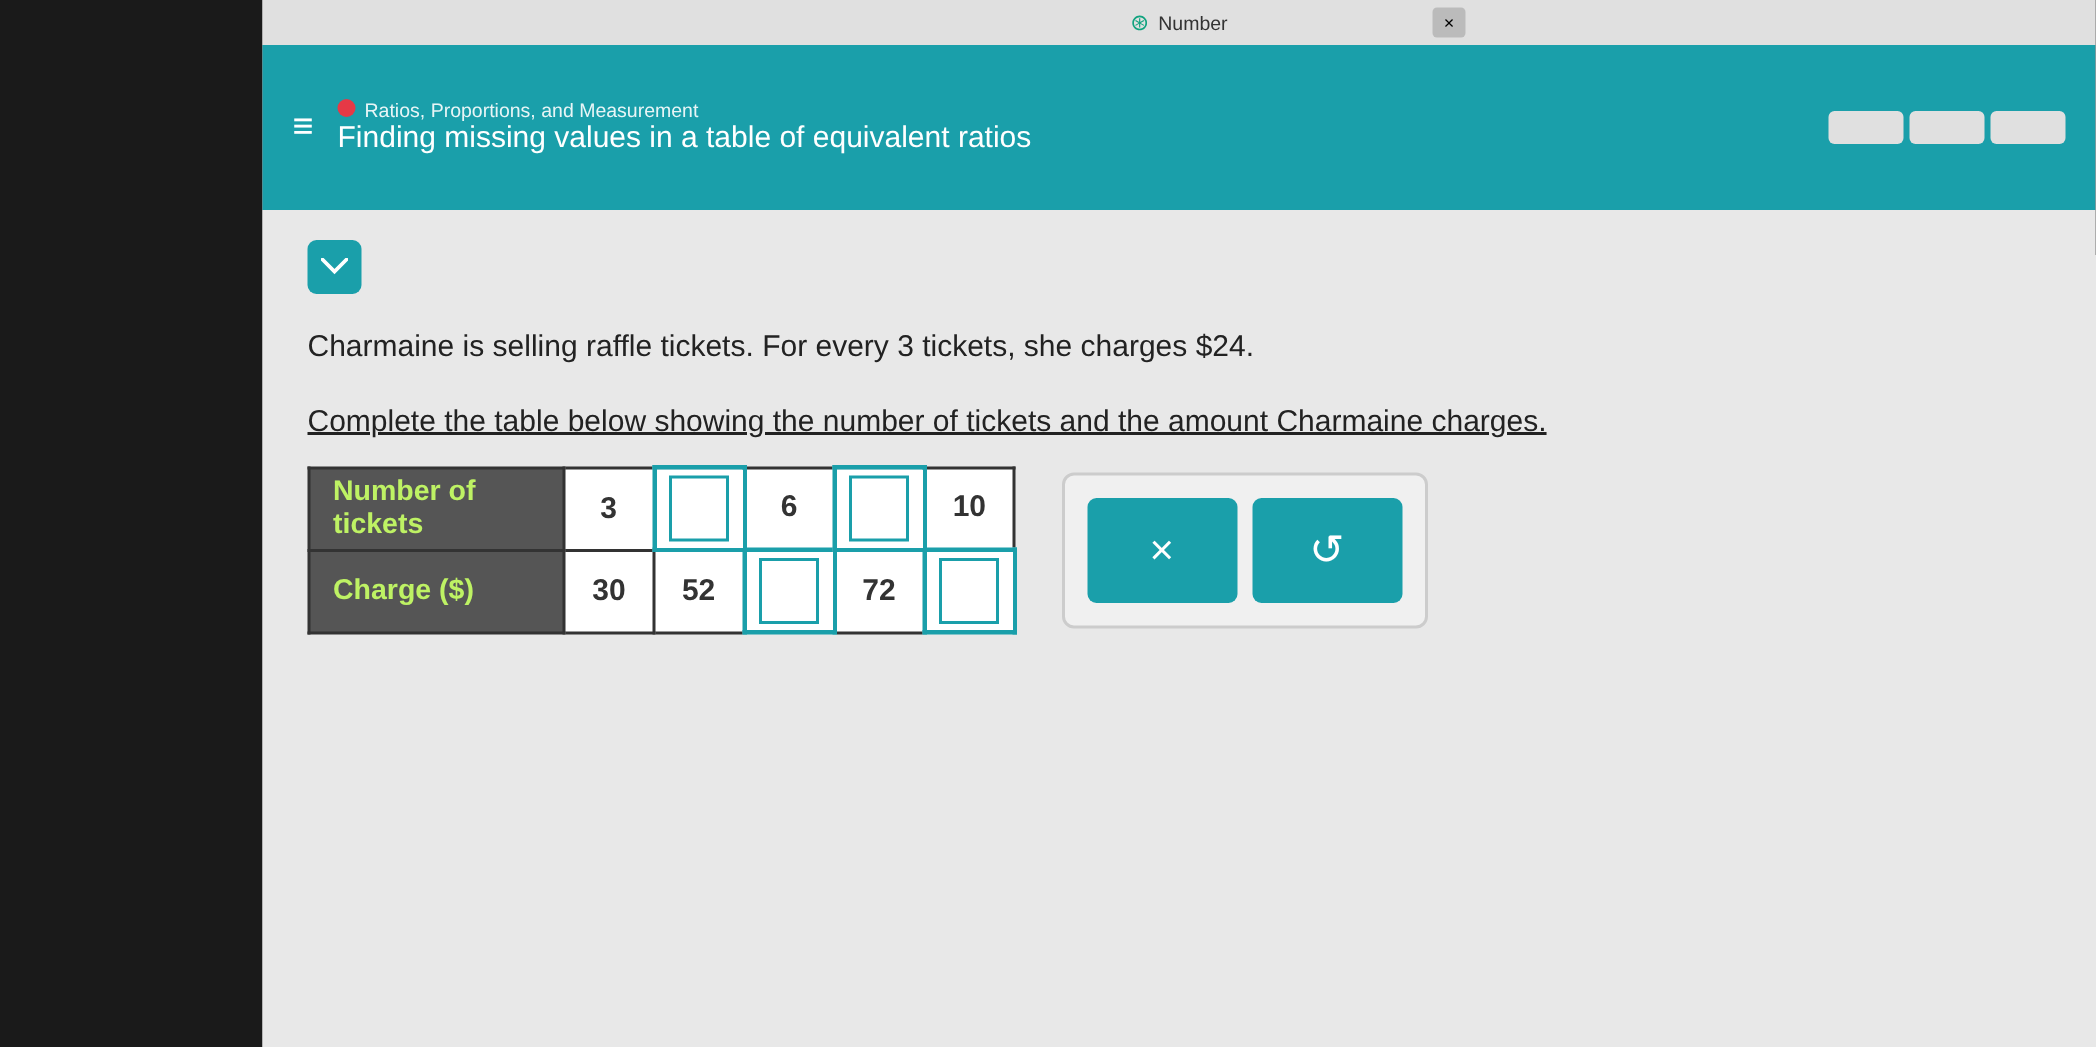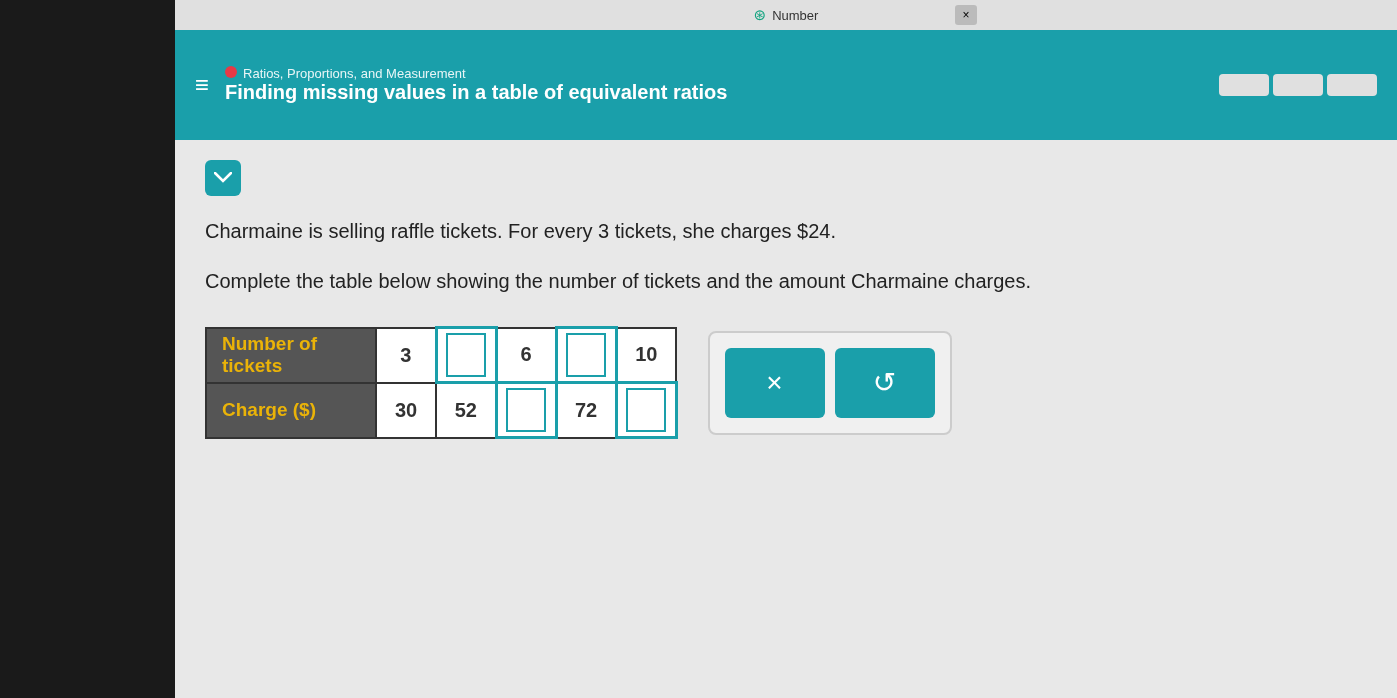--- a/index.html
+++ b/index.html
@@ -52,21 +52,21 @@
 
     .top-bar-subtitle {
       color: white;
       font-size: 13px;
       opacity: 0.9;
     }
 
     .top-bar-main-title {
       color: white;
       font-size: 20px;
-      font-weight: bold;
+      font-weight: normal;
     }
 
     .red-dot {
       width: 12px;
       height: 12px;
       background: #e63946;
       border-radius: 50%;
       display: inline-block;
       margin-right: 6px;
       vertical-align: middle;
@@ -122,21 +122,22 @@
       color: #222;
       font-size: 20px;
       line-height: 1.5;
       margin-bottom: 20px;
     }
 
     .problem-text2 {
       color: #222;
       font-size: 20px;
       line-height: 1.5;
-      margin-bottom: 30px;
+      margin-bottom: 14px;
+      text-decoration: underline;
     }
 
     
     .table-and-buttons {
       display: flex;
       align-items: center;
       gap: 30px;
     }
 
     
@@ -148,21 +149,21 @@
     .ratio-table td, .ratio-table th {
       border: 2px solid #333;
       text-align: center;
       font-size: 20px;
       font-weight: bold;
       padding: 0;
     }
 
     .ratio-table .row-header {
       background: #555;
-      color: #eab308;
+      color: #bef264;
       width: 170px;
       height: 55px;
       padding: 0 15px;
       font-size: 19px;
       text-align: left;
     }
 
     .ratio-table .cell-value {
       width: 60px;
       height: 55px;

